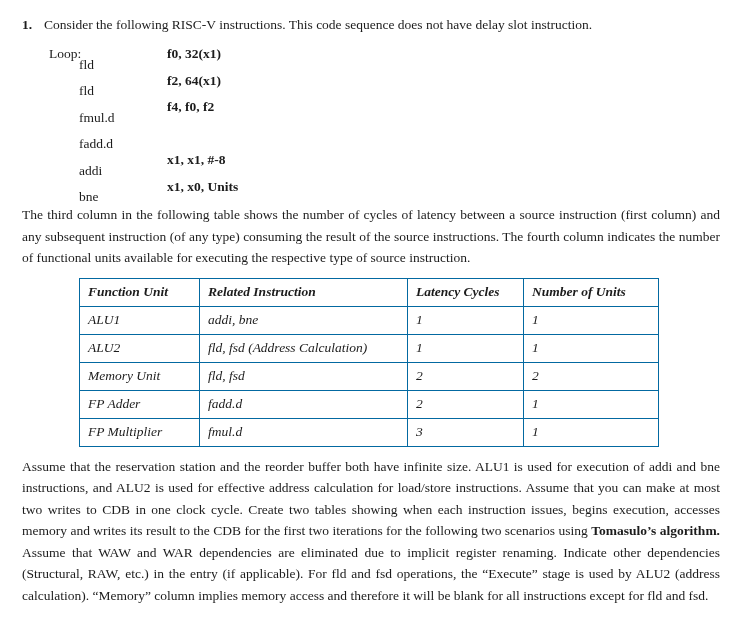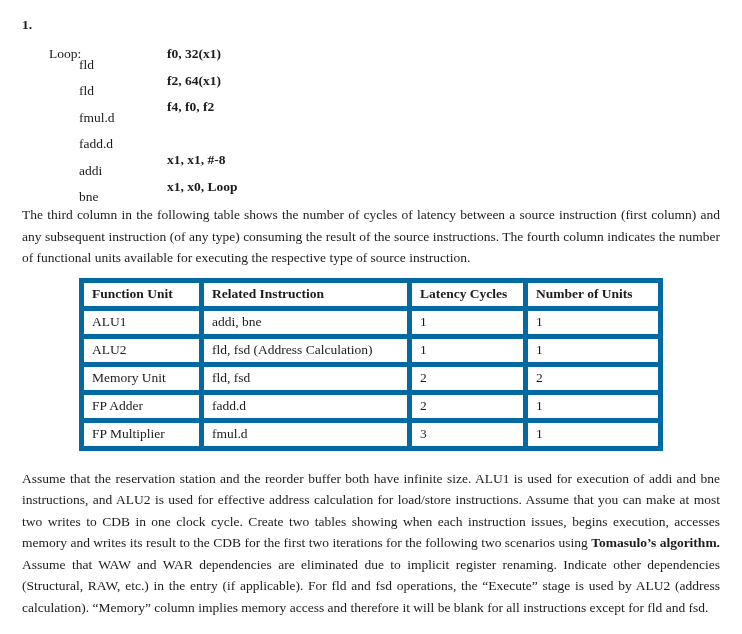--- a/index.html
+++ b/index.html
@@ -44,55 +44,57 @@
   .code-mnem    { width: 88px;  flex: 0 0 88px; margin-top: 21px; }
   .code-ops     { flex: 1; font-weight: bold; }
 
   
   .para {
     font-size: 13.5px;
     line-height: 21.5px;
     text-align: justify;
   }
   .para-table-intro { }
-  .para-closing { margin-top: 17px; }
+  .para-closing { margin-top: 9px; }
   .bold-inline { font-weight: bold; }
 
   
   .latency-table-wrap { margin: 9px 0 0 57px; }
   table.latency {
     border-collapse: collapse;
     table-layout: fixed;
     width: 579px;
     font-size: 13.5px;
   }
   table.latency col.c1 { width: 120px; }
   table.latency col.c2 { width: 208px; }
   table.latency col.c3 { width: 116px; }
   table.latency col.c4 { width: 135px; }
   table.latency th, table.latency td {
-    border: 5px solid #0369a1;
+    border: 1px solid #0369a1;
     height: 28px;
     padding: 2px 8px;
     vertical-align: middle;
     text-align: left;
     font-weight: normal;
     overflow: hidden;
     white-space: nowrap;
+    font-style: italic;
   }
   table.latency th { font-weight: bold; }
   table.latency th.center, table.latency td.center { text-align: left; }
 </style>
 </head>
 <body>
 
 <div class="page">
 
   <div class="intro-line">
     <span class="q-number">1.</span>
+    <span>Consider the following RISC-V instructions. This code sequence does not have delay slot instruction.</span>
   </div>
 
   <div class="code-block">
     <div class="code-line">
       <span class="code-label">Loop:</span>
       <span class="code-mnem">fld</span>
       <span class="code-ops">f0, 32(x1)</span>
     </div>
     <div class="code-line">
       <span class="code-label"></span>
@@ -109,21 +111,21 @@
       <span class="code-mnem">fadd.d</span>
     </div>
     <div class="code-line">
       <span class="code-label"></span>
       <span class="code-mnem">addi</span>
       <span class="code-ops">x1, x1, #-8</span>
     </div>
     <div class="code-line">
       <span class="code-label"></span>
       <span class="code-mnem">bne</span>
-      <span class="code-ops">x1, x0, Loop</span>
+      <span class="code-ops">x1, x0, Units</span>
     </div>
   </div>
 
   <p class="para para-table-intro">The third column in the following table shows the number of cycles of latency between a source instruction (first column) and any subsequent instruction (of any type) consuming the result of the source instructions. The fourth column indicates the number of functional units available for executing the respective type of source instruction.</p>
 
   <div class="latency-table-wrap">
     <table class="latency">
       <colgroup>
           <col class="c1">
           <col class="c2">

